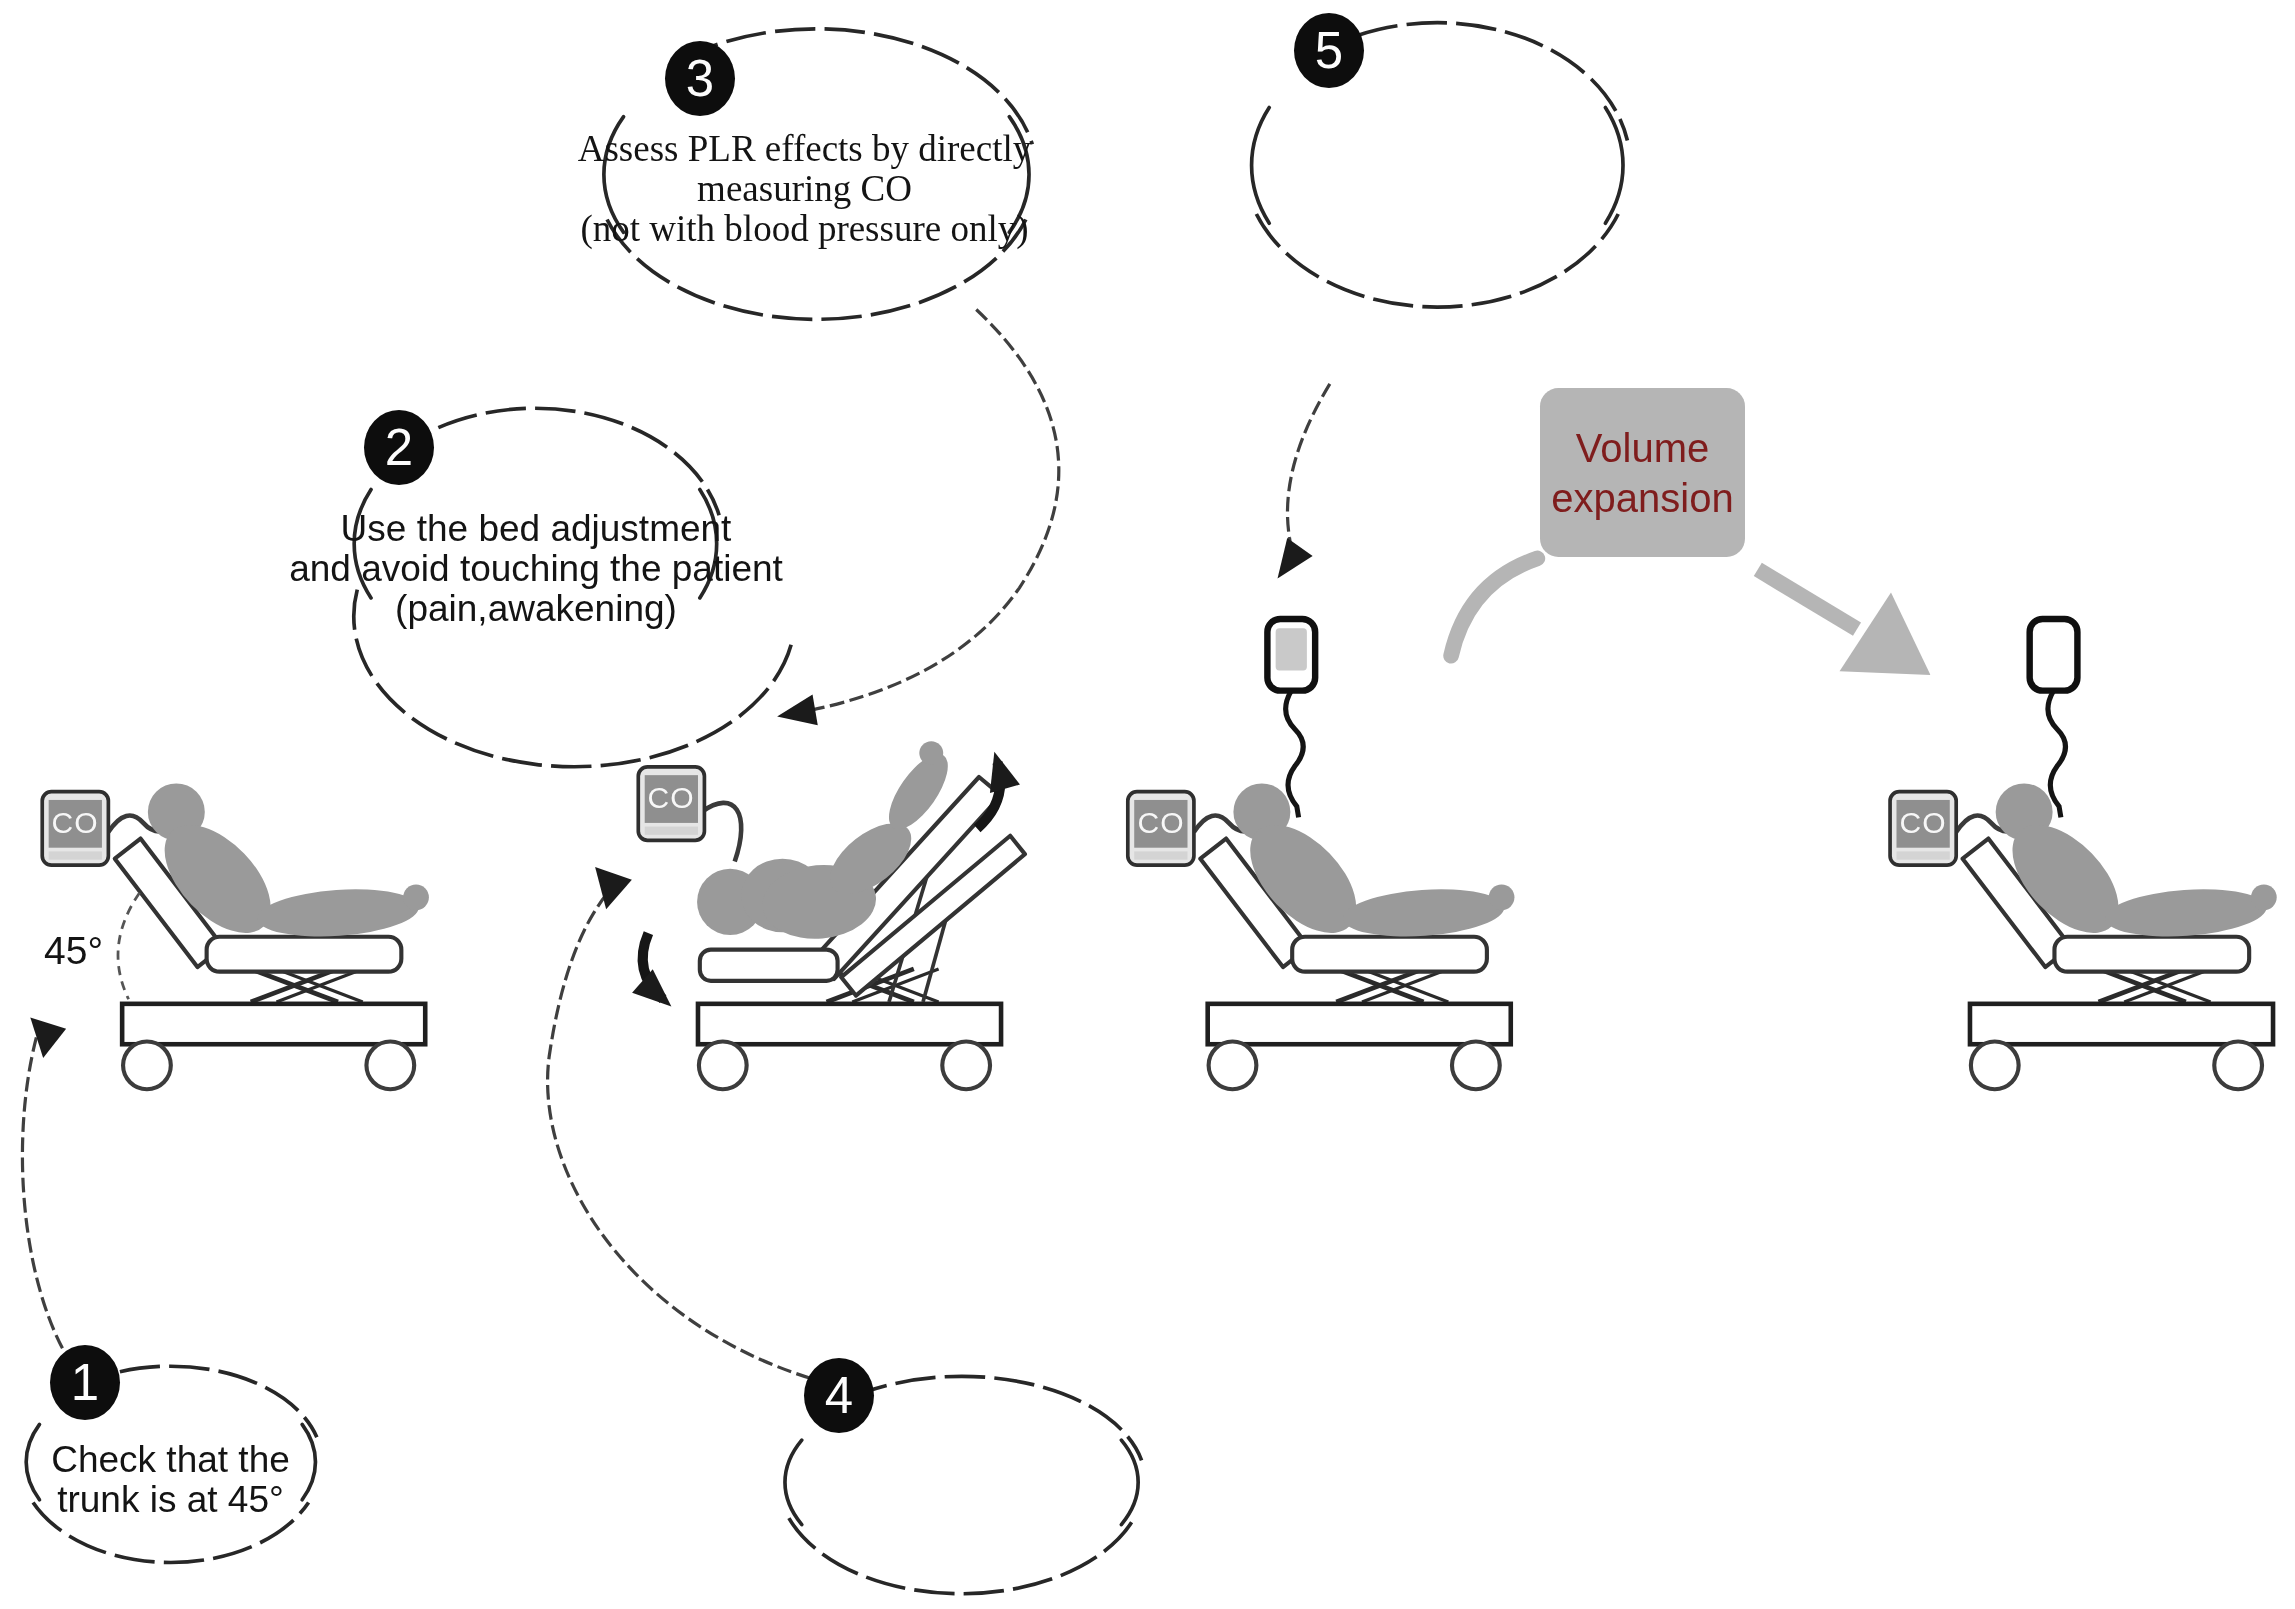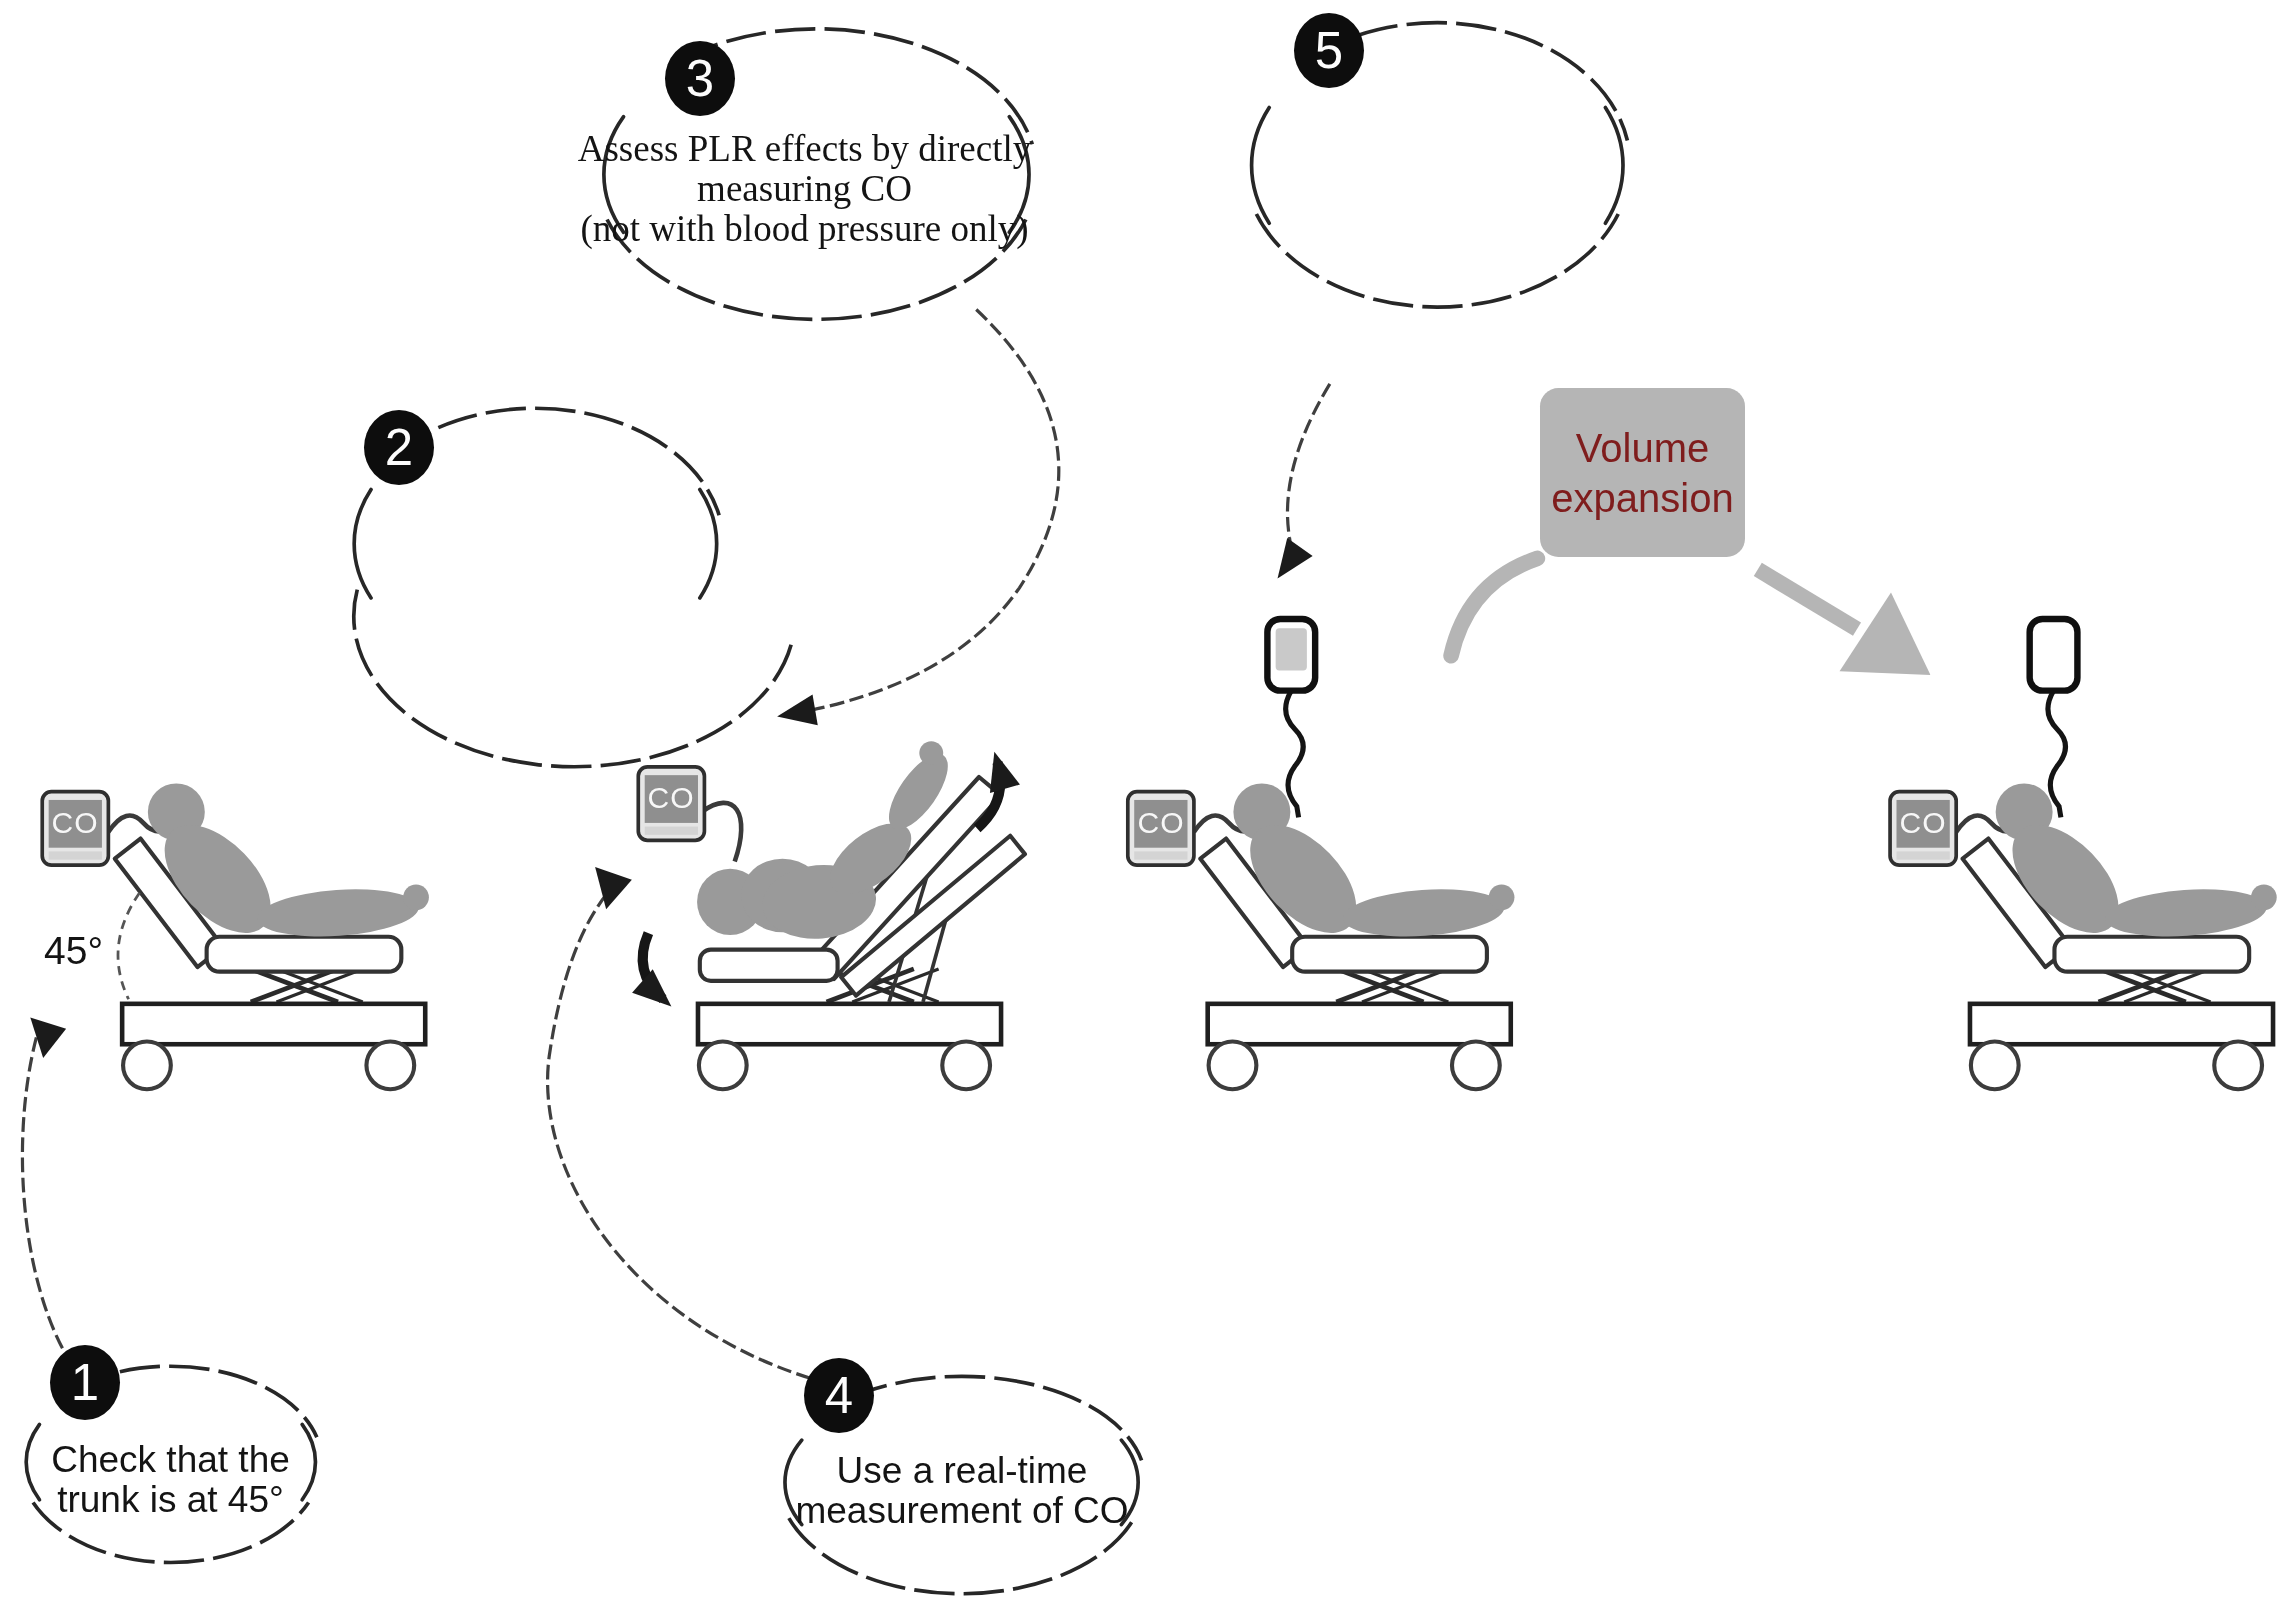--- a/index.html
+++ b/index.html
@@ -165,25 +165,26 @@
 <div class="overlay">
 
   <div class="badge" style="left:50px;top:1345px;">1</div>
   <div class="badge" style="left:364px;top:410px;">2</div>
   <div class="badge" style="left:665px;top:41px;">3</div>
   <div class="badge" style="left:804px;top:1358px;">4</div>
   <div class="badge" style="left:1294px;top:13px;">5</div>
 
   <div class="step-text" style="left:-13px;top:1440px;width:367px;">Check that the
 trunk is at 45°</div>
+  <div class="step-text" style="left:242px;top:509px;width:588px;">Use the bed adjustment
+and avoid touching the patient
+(pain,awakening)</div>
   <div class="step-text" style="left:529px;top:129px;width:551px;font-family:Liberation Serif, serif;">Assess PLR effects by directly
 measuring CO
 (not with blood pressure only)</div>
-  <div class="step-text" style="left:723px;top:1451px;width:478px;">Use a real-time
-measurement of CO</div>
 
   <div class="co-label" style="left:42px;top:806px;">CO</div>
   <div class="co-label" style="left:638px;top:781px;">CO</div>
   <div class="co-label" style="left:1128px;top:806px;">CO</div>
   <div class="co-label" style="left:1890px;top:806px;">CO</div>
 
   <div class="angle-label" style="left:44px;top:929px;text-align:center;">45°</div>
 
   <div class="volume-box">Volume
 expansion</div>

